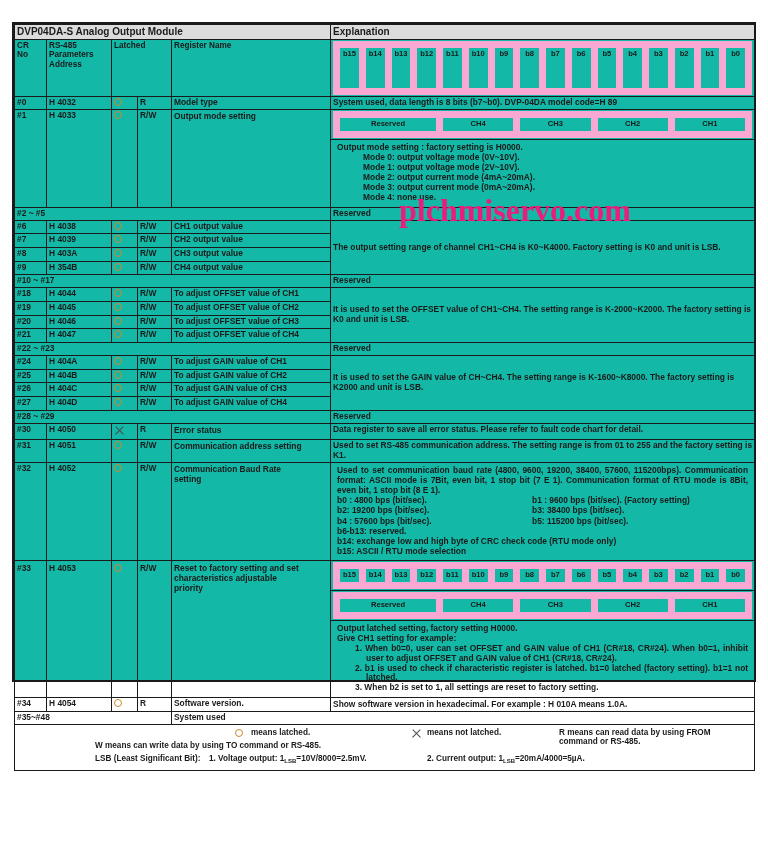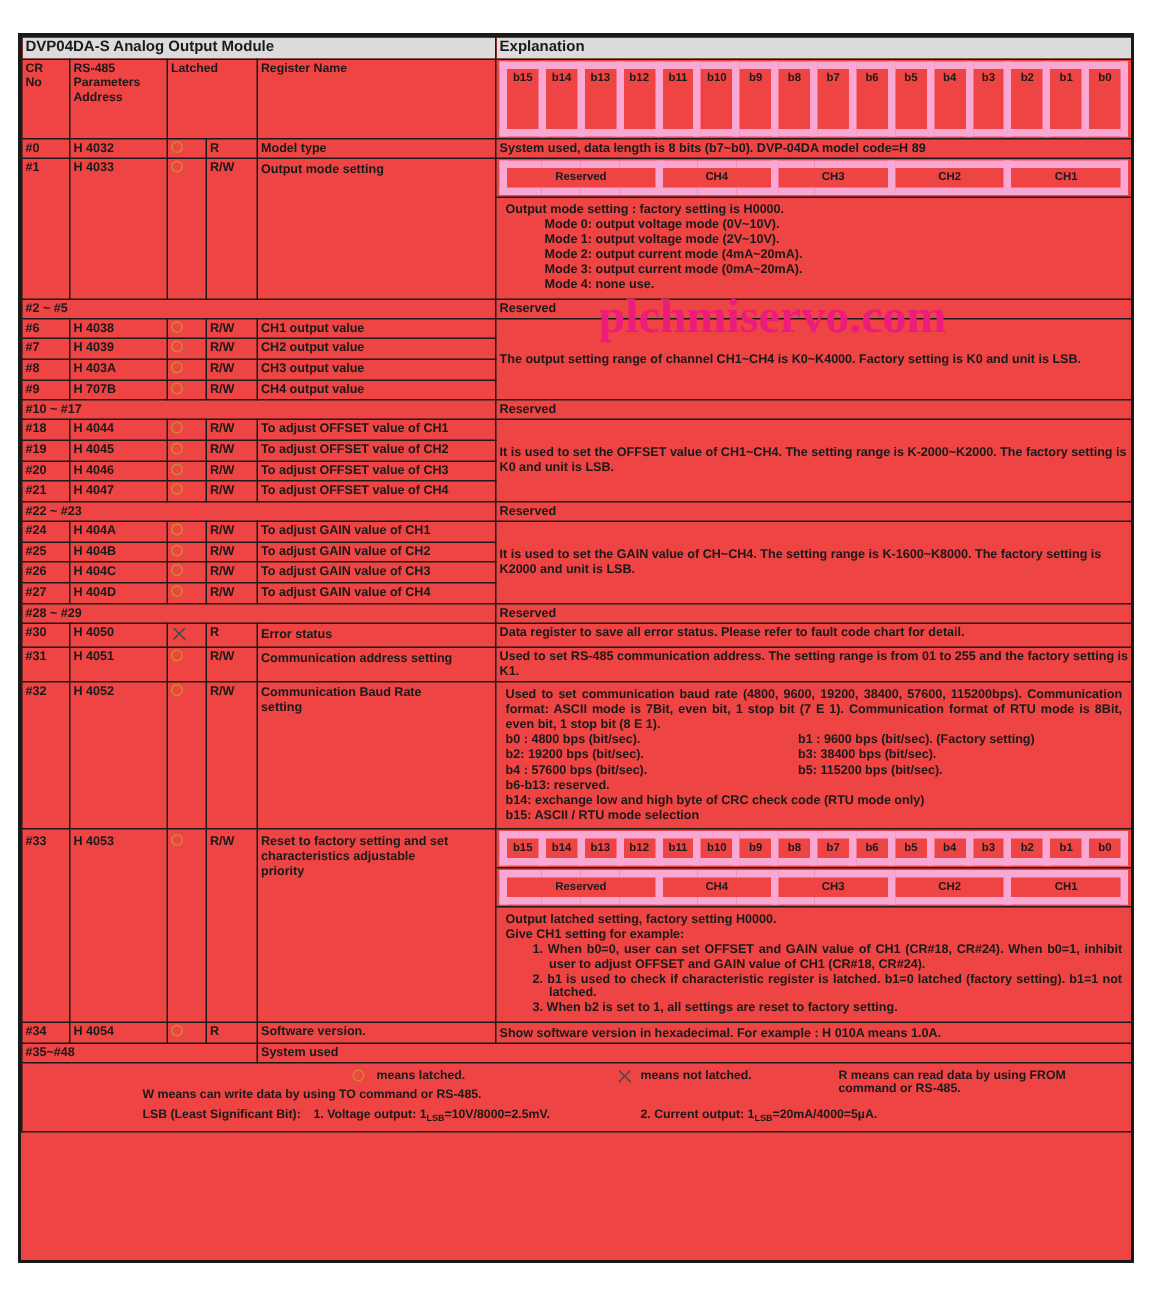--- a/index.html
+++ b/index.html
@@ -13,24 +13,24 @@
     font-family: "Liberation Sans", sans-serif;
     color: #1a1a1a;
     position: relative;
     overflow: hidden;
   }
   #sheet {
     position: absolute;
     left: 12px;
     top: 22px;
     width: 744px;
-    height: 820px;
+    height: 660px;
     border: 2px solid #1a1a1a;
     box-sizing: border-box;
-    background: #ef4444;
+    background: #14b8a6;
   }
   table.main {
     border-collapse: collapse;
     width: 100%;
     table-layout: fixed;
     font-size: 8.2px;
     line-height: 1.18;
   }
   table.main td, table.main th {
     border: 1px solid #1a1a1a;
@@ -89,21 +89,21 @@
   .cross::after  { transform: rotate(-45deg); }
 
   
   table.bits {
     border-collapse: collapse;
     width: 100%;
     table-layout: fixed;
     font-size: 7.6px;
   }
   table.bits td {
-    border: 5px solid #f9a8d4;
+    border: 7px solid #f9a8d4;
     text-align: center;
     font-weight: bold;
     padding: 2px 0;
   }
   td.nobord { border: 0; padding: 0; }
 
   .modeblock { padding: 2px 4px 3px 4px; }
   .modeblock .l0 { margin: 0 0 0 0; }
   .modeblock .li { margin-left: 26px; }
 
@@ -257,21 +257,21 @@
     </tr>
     <tr>
       <td class="cr">#8</td>
       <td class="addr">H 403A</td>
       <td class="latch"><span class="circ"></span></td>
       <td class="rw">R/W</td>
       <td class="regname">CH3 output value</td>
     </tr>
     <tr>
       <td class="cr">#9</td>
-      <td class="addr">H 707B</td>
+      <td class="addr">H 354B</td>
       <td class="latch"><span class="circ"></span></td>
       <td class="rw">R/W</td>
       <td class="regname">CH4 output value</td>
     </tr>
 
     <tr>
       <td class="span-row" colspan="5">#10 ~ #17</td>
       <td class="reserved-row">Reserved</td>
     </tr>
 

